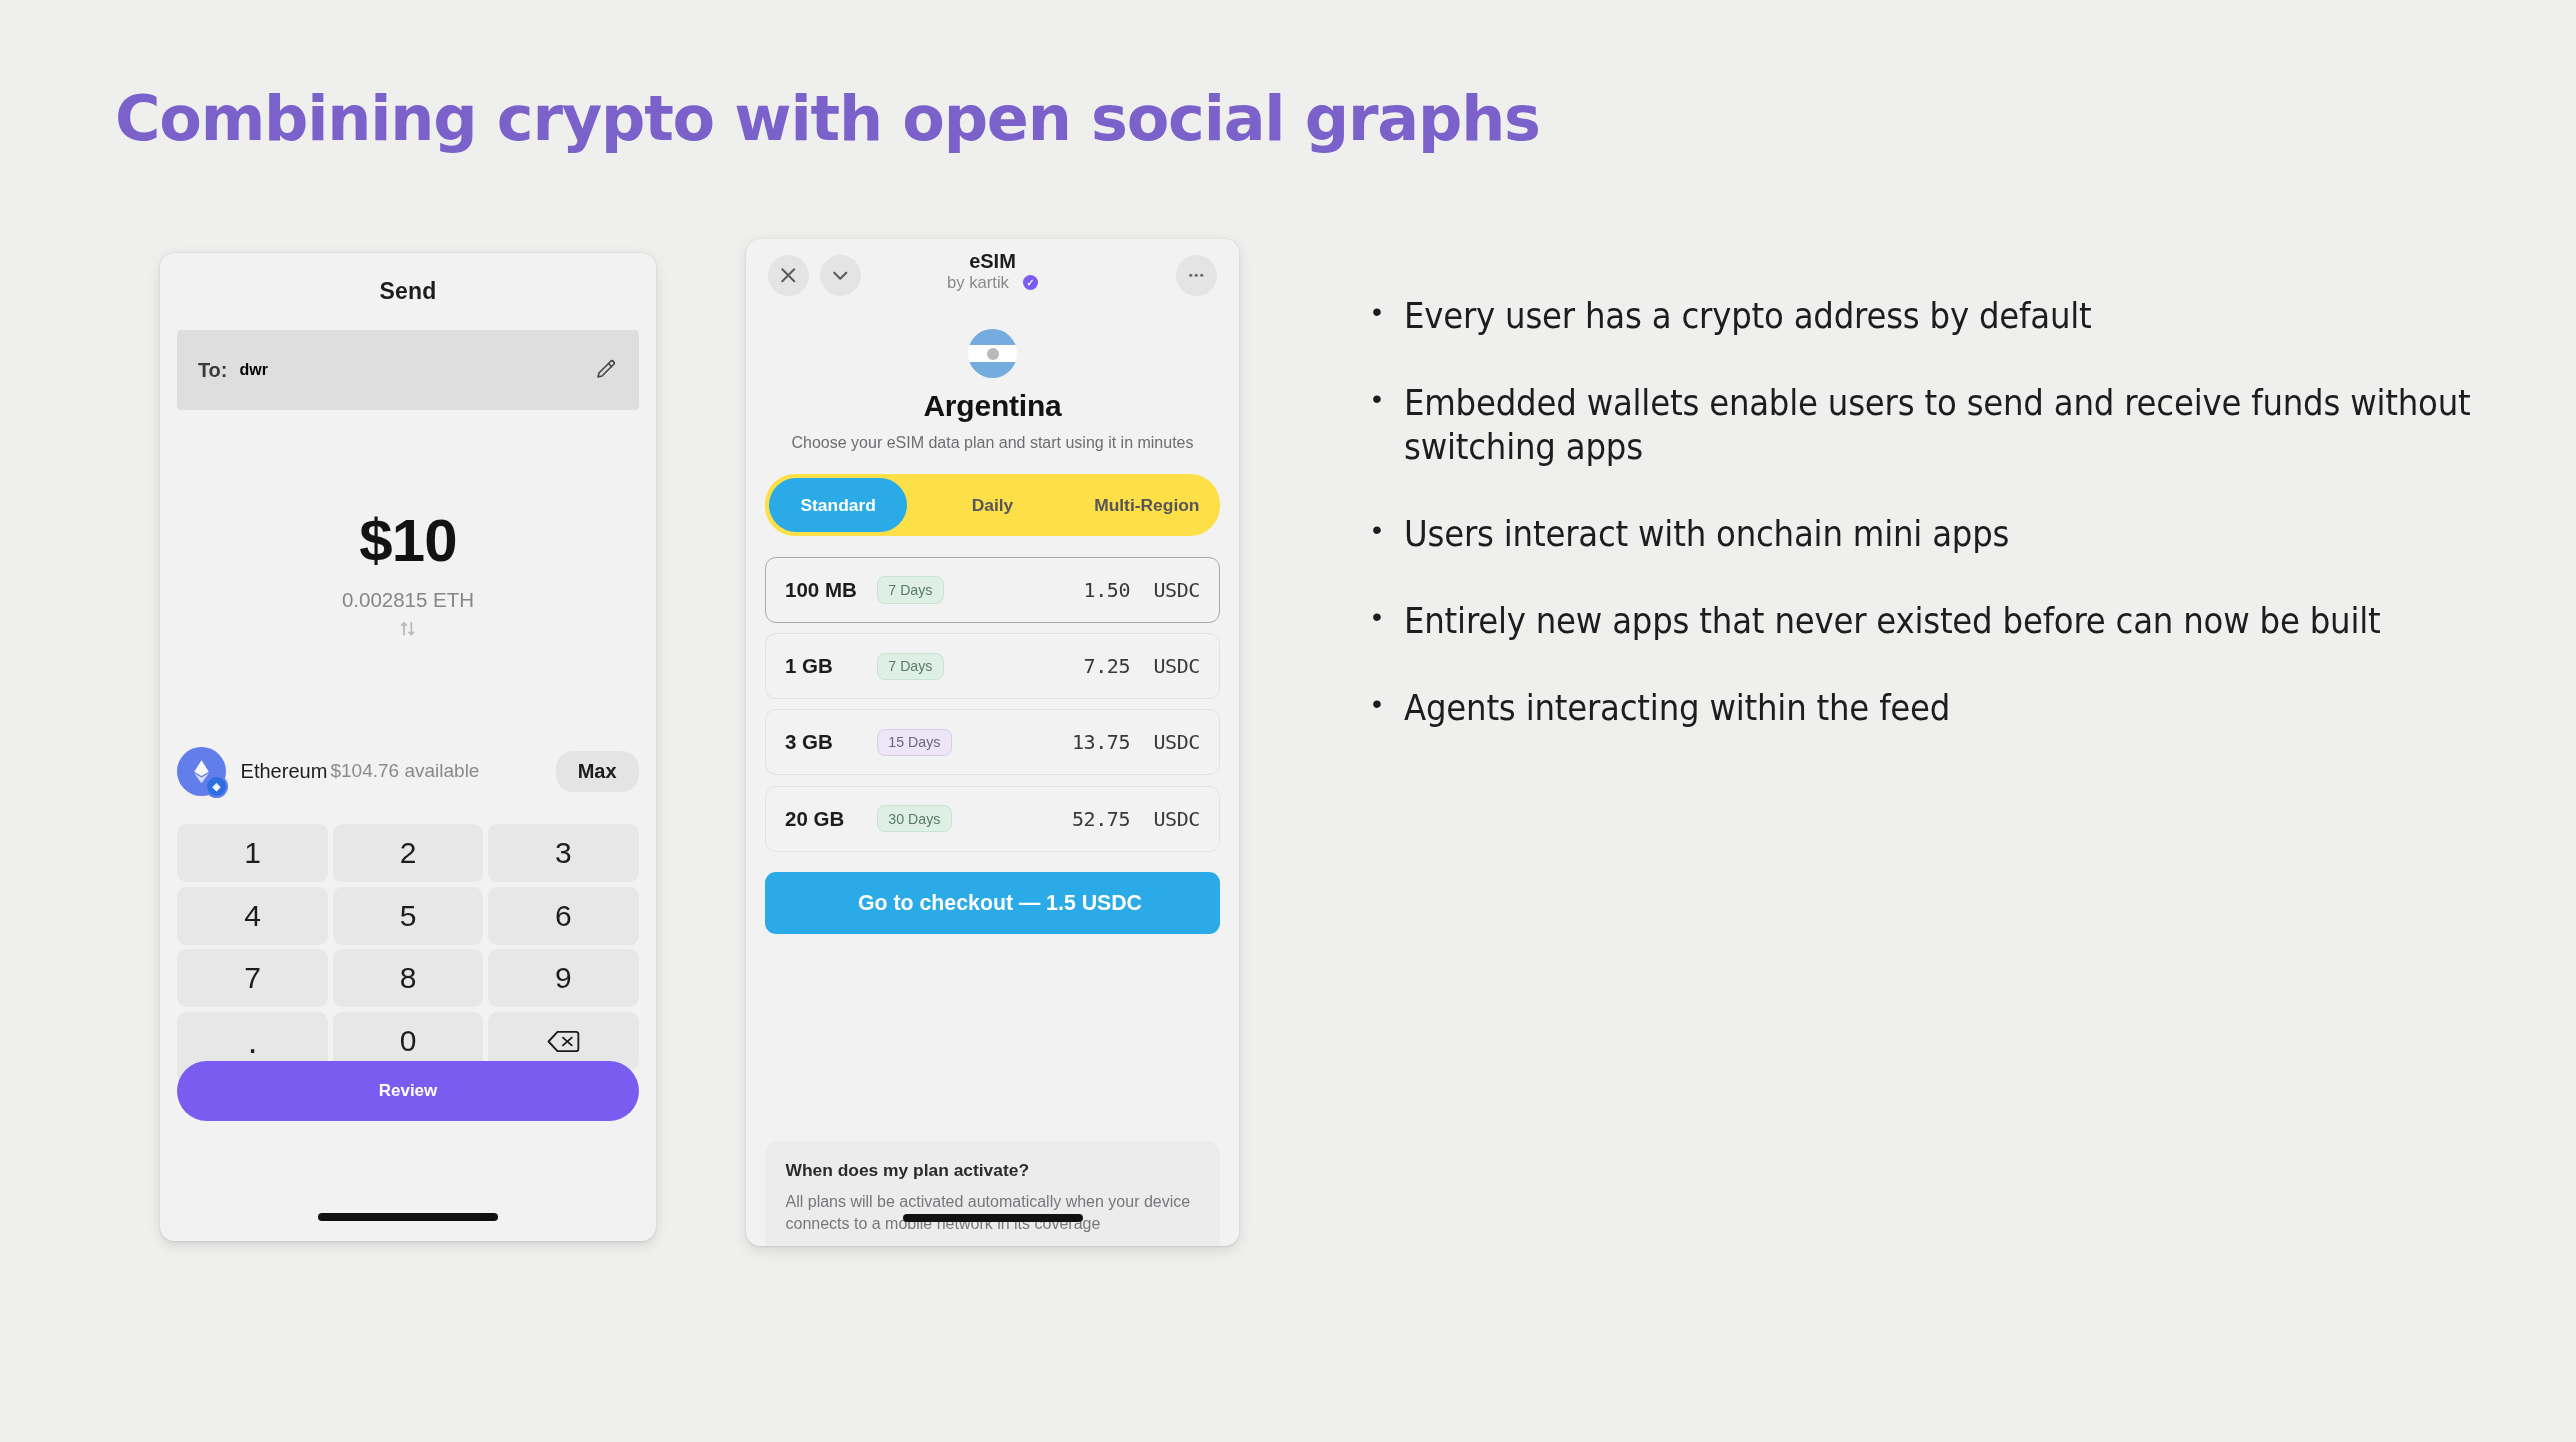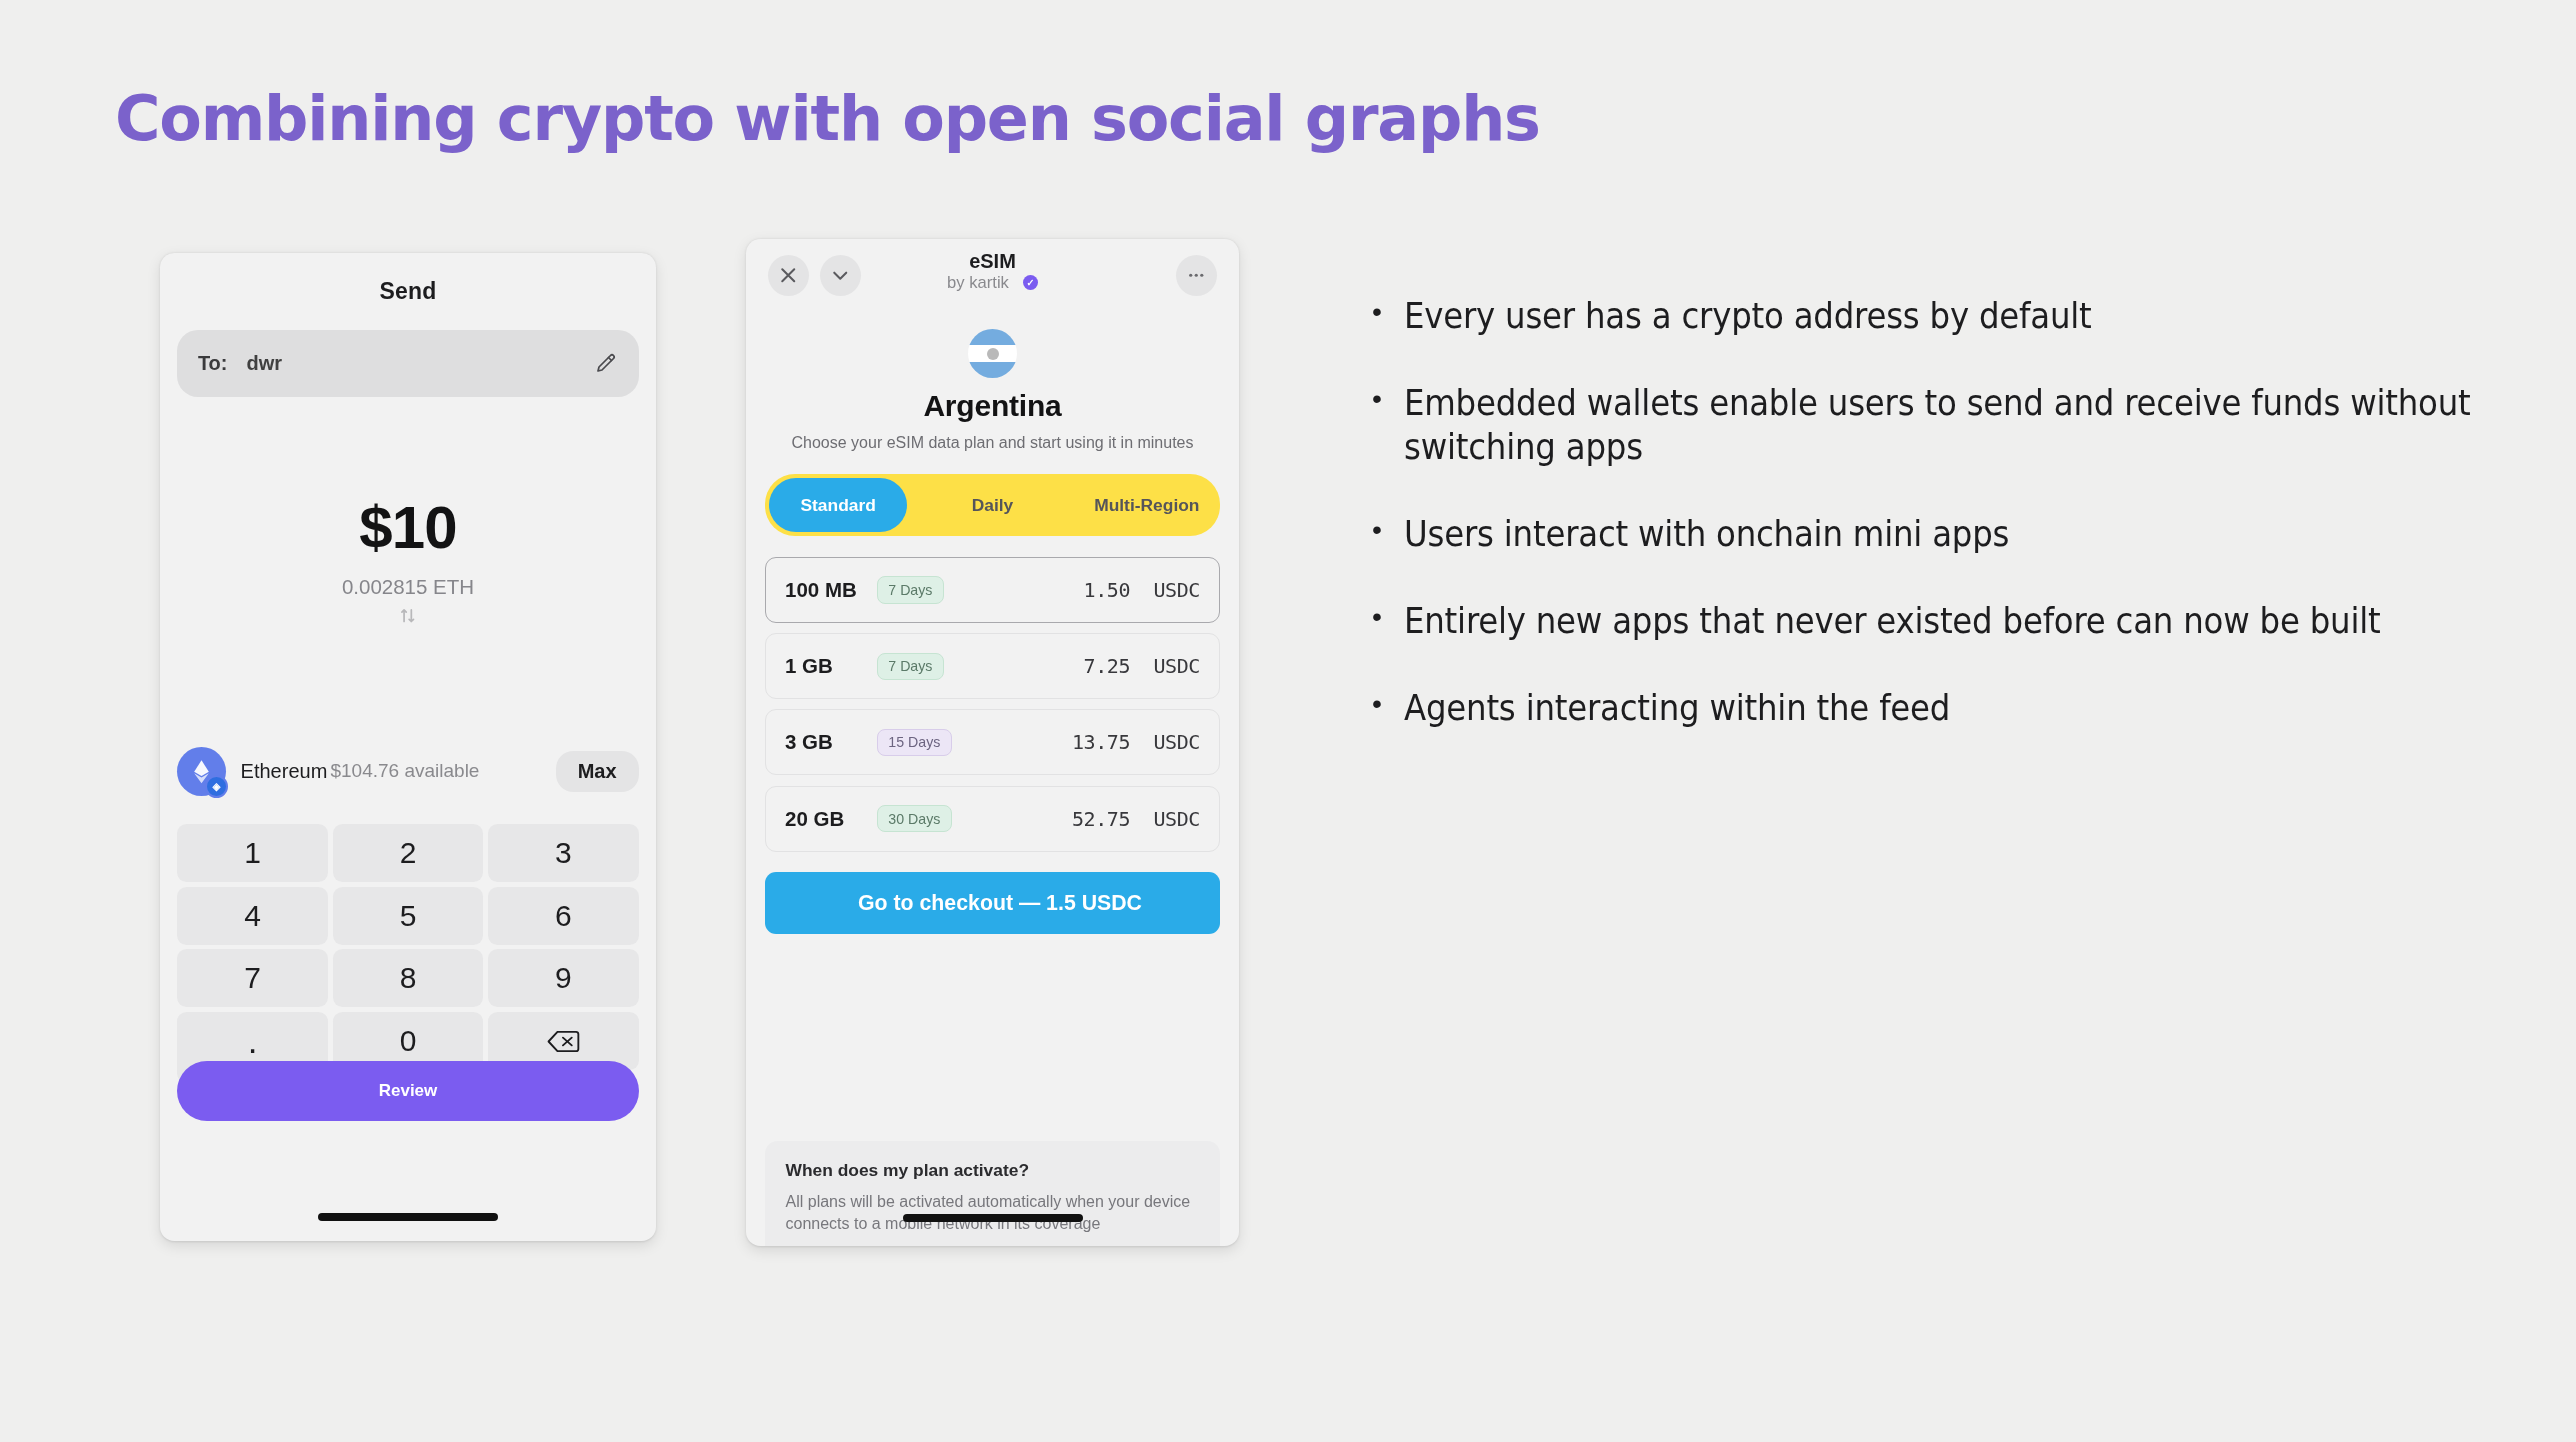--- a/index.html
+++ b/index.html
@@ -60,38 +60,38 @@
   .send-title {
     text-align: center;
     font-size: 23px;
     font-weight: 700;
     color: #1d1d1f;
     margin-top: 25px;
     letter-spacing: 0.2px;
   }
   .to-field {
     margin: 25px 17.4px 0 17.4px;
-    height: 67px;
+    height: 80px;
     background: #dededf;
-    border-radius: 21px;
+    border-radius: 4px;
     display: flex;
     align-items: center;
     padding: 0 20.5px;
     box-sizing: border-box;
   }
   .to-label {
     font-size: 20px;
     font-weight: 700;
     color: #3a3a3c;
   }
   .to-value {
-    font-size: 20px;
-    font-weight: 700;
-    color: #404040;
-    margin-left: 19px;
+    font-size: 16px;
+    font-weight: 700;
+    color: #000000;
+    margin-left: 12px;
   }
   .to-spacer { flex: 1; }
   .pencil-icon { width: 24px; height: 24px; display:block; }
 
   .amount-block {
     margin-top: 101px;
     text-align: center;
   }
   .amount-main {
     font-size: 60px;

